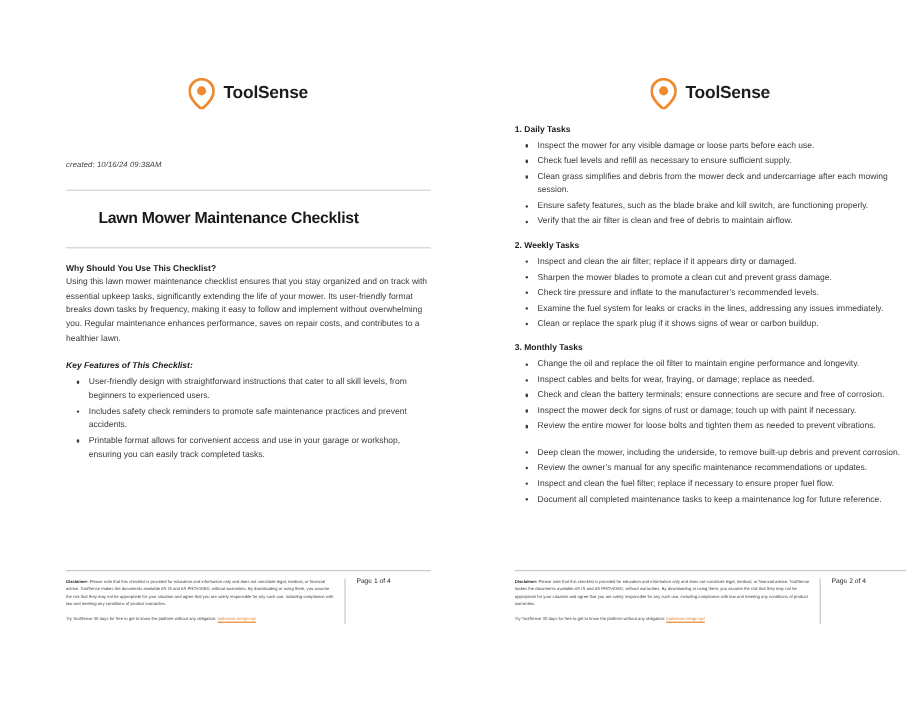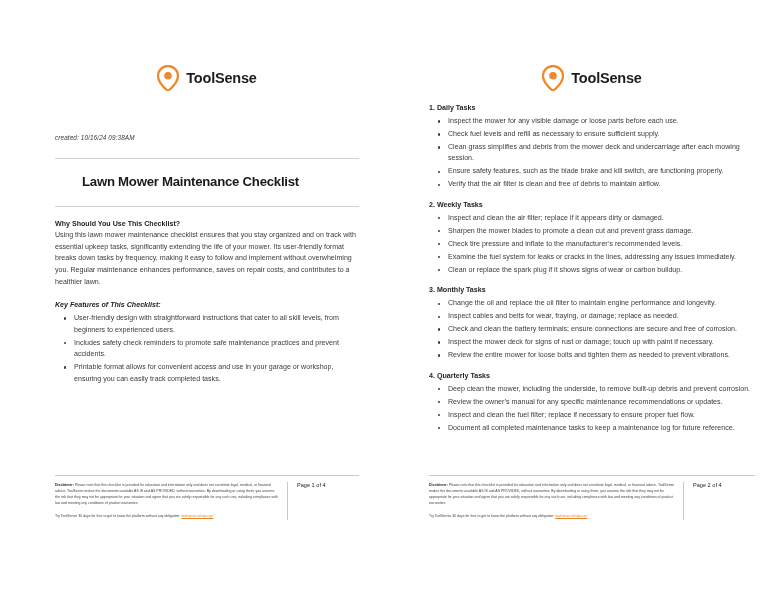--- a/index.html
+++ b/index.html
@@ -278,21 +278,20 @@
         <ul class="bullets">
           <li>Change the oil and replace the oil filter to maintain engine performance and longevity.</li>
           <li>Inspect cables and belts for wear, fraying, or damage; replace as needed.</li>
           <li>Check and clean the battery terminals; ensure connections are secure and free of corrosion.</li>
           <li>Inspect the mower deck for signs of rust or damage; touch up with paint if necessary.</li>
           <li>Review the entire mower for loose bolts and tighten them as needed to prevent vibrations.</li>
         </ul>
       </div>
 
       <div class="task-group">
-        <div class="task-heading">4. Quarterly Tasks</div>
         <ul class="bullets">
           <li>Deep clean the mower, including the underside, to remove built-up debris and prevent corrosion.</li>
           <li>Review the owner’s manual for any specific maintenance recommendations or updates.</li>
           <li>Inspect and clean the fuel filter; replace if necessary to ensure proper fuel flow.</li>
           <li>Document all completed maintenance tasks to keep a maintenance log for future reference.</li>
         </ul>
       </div>
 
     </div>
 

